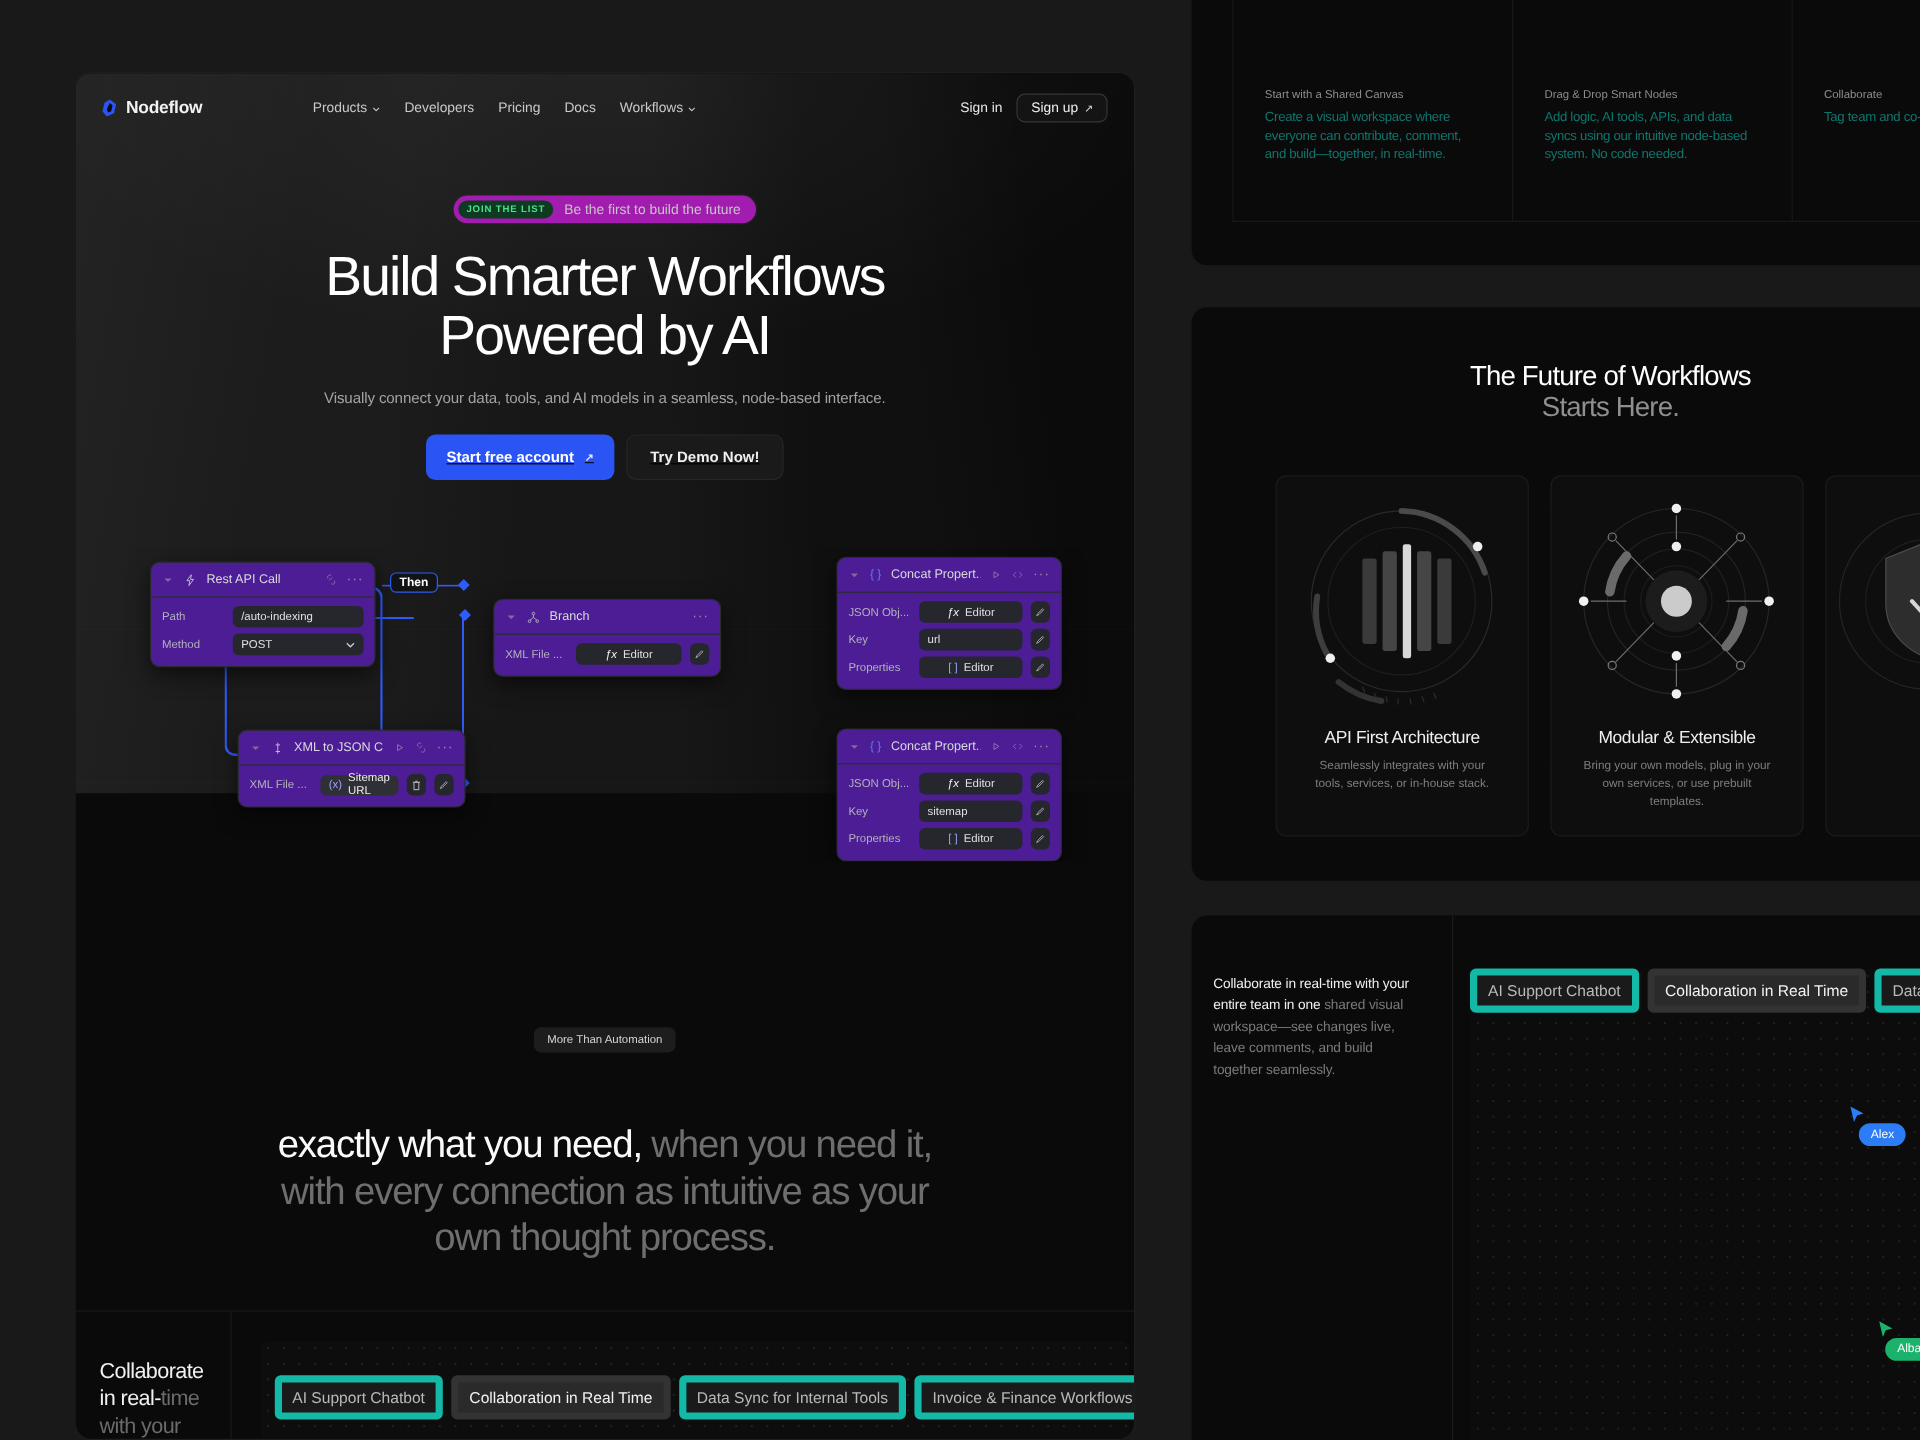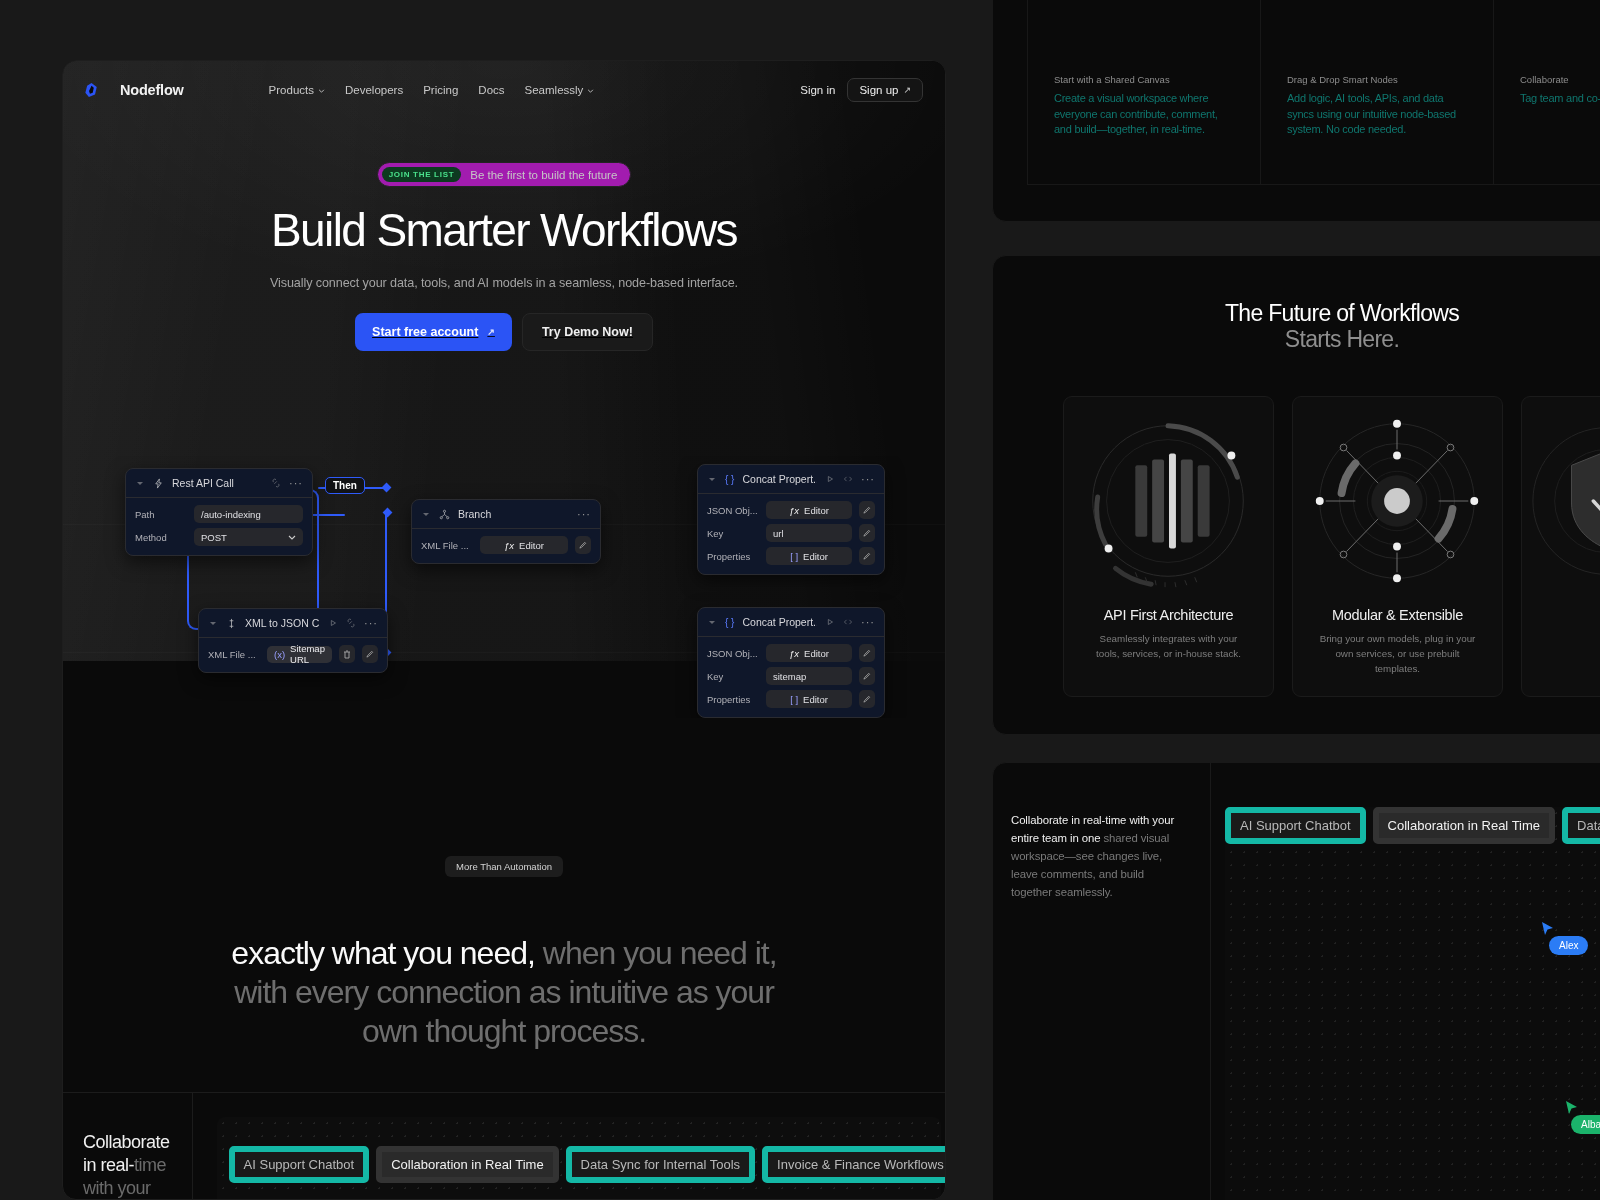--- a/index.html
+++ b/index.html
@@ -24,21 +24,21 @@
       linear-gradient(95deg, rgba(255,255,255,0.022) 30%, rgba(255,255,255,0) 44%),
       linear-gradient(88deg, rgba(255,255,255,0.03) 55%, rgba(255,255,255,0) 70%),
       linear-gradient(83deg, rgba(255,255,255,0.02) 78%, rgba(255,255,255,0) 90%),
       radial-gradient(ellipse 700px 340px at 50% 0%, rgba(255,255,255,0.05), rgba(0,0,0,0) 70%),
       #0b0b0b;
   }
 
   
   .nav { position: absolute; left: 0; top: 0; width: 100%; height: 58px;
          display: flex; align-items: center; padding: 0 22px; }
-  .brand { display: flex; align-items: center; gap: 22px; }
+  .brand { display: flex; align-items: center; gap: 7px; }
   .brand-mark { width: 13px; height: 14px; }
   .brand-name { color: #f2f2f2; font-size: 14.5px; font-weight: 700; letter-spacing: -0.2px; }
   .nav-links { display: flex; align-items: center; gap: 20px; margin-left: auto; margin-right: auto;
                transform: translateX(-12px); }
   .nav-link { color: #c9c9c9; font-size: 11.5px; display: flex; align-items: center; gap: 4px;
               cursor: pointer; white-space: nowrap; }
   .caret { width: 7px; height: 4px; display: inline-block; position: relative; top: 1px; }
   .nav-right { display: flex; align-items: center; gap: 12px; margin-left: auto; }
   .signin { color: #e6e6e6; font-size: 11.5px; cursor: pointer; }
   .signup { color: #f0f0f0; font-size: 11.5px; border: 1px solid #343434; border-radius: 7px;
@@ -66,21 +66,21 @@
 
   
   .canvas { position: absolute; left: 0; top: 395px; width: 884px; height: 262px; overflow: hidden; }
   .canvas-grid { position: absolute; inset: -60px;
     background-image:
       linear-gradient(rgba(255,255,255,0.045) 1px, transparent 1px),
       linear-gradient(68deg, rgba(255,255,255,0.035) 1px, transparent 1px);
     background-size: 100% 128px, 148px 100%;
     opacity: .55;
   }
-  .node { position: absolute; background: #0f172a; border: 1px solid #2a2b30; border-radius: 8px;
+  .node { position: absolute; background: #4c1d95; border: 1px solid #2a2b30; border-radius: 8px;
           box-shadow: 0 6px 18px rgba(0,0,0,.55); }
   .node-hd { display: flex; align-items: center; gap: 8px; padding: 8px 9px;
              border-bottom: 1px solid #2a2b30; }
   .node-hd .t { color: #d8d8dc; font-size: 10.5px; white-space: nowrap; overflow: hidden; flex: 1; }
   .ic { width: 11px; height: 11px; opacity: .8; flex: none; }
   .ic-sm { width: 10px; height: 10px; opacity: .55; flex: none; cursor: pointer; }
   .node-bd { padding: 7px 9px 9px; display: flex; flex-direction: column; gap: 5px; }
   .row { display: flex; align-items: center; gap: 7px; }
   .row .lbl { color: #b2b2b8; font-size: 9.5px; width: 52px; flex: none; white-space: nowrap;
               overflow: hidden; }
@@ -191,21 +191,21 @@
         <span class="nav-link">
           <span>Developers</span>
         </span>
         <span class="nav-link">
           <span>Pricing</span>
         </span>
         <span class="nav-link">
           <span>Docs</span>
         </span>
         <span class="nav-link">
-          <span>Seamlessly</span>
+          <span>Workflows</span>
           <svg class="caret" viewBox="0 0 8 5">
               <path d="M1 1 L4 4 L7 1" stroke="#c9c9c9" stroke-width="1.1" fill="none"></path>
             </svg>
         </span>
       </div>
 
       <div class="nav-right">
         <span class="signin">Sign in</span>
         <span class="signup">
           <span>Sign up</span>
@@ -214,20 +214,21 @@
       </div>
     </div>
 
     <div class="hero">
       <div class="pill">
         <span class="pill-tag">JOIN THE LIST</span>
         <span class="pill-text">Be the first to build the future</span>
       </div>
       <h1 class="hero-title">
         <span>Build Smarter Workflows</span><br>
+        <span>Powered by AI</span>
       </h1>
       <div class="hero-sub">Visually connect your data, tools, and AI models in a seamless, node-based interface.</div>
       <div class="hero-cta">
         <button class="btn-primary">
           <span>Start free account</span>
           <span class="arr">↗</span>
         </button>
         <button class="btn-secondary">Try Demo Now!</button>
       </div>
     </div>

